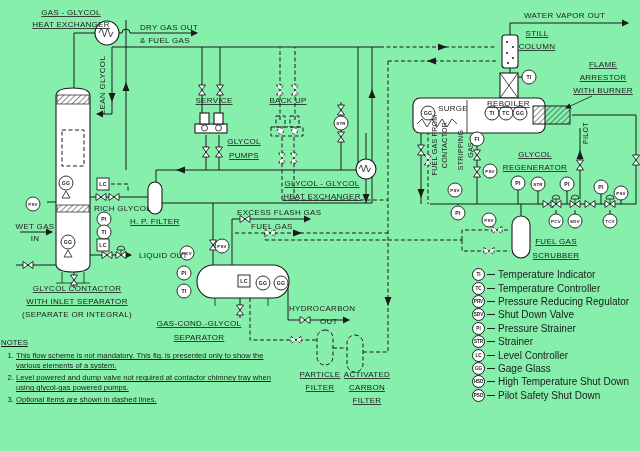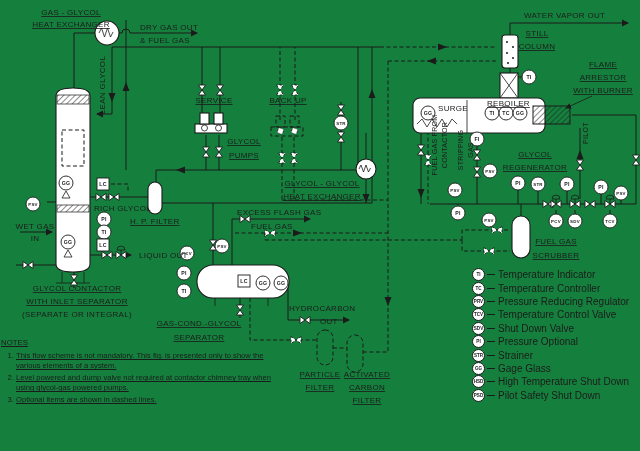--- a/index.html
+++ b/index.html
@@ -1,16 +1,16 @@
 <!DOCTYPE html>
 <html><head>
 <meta charset="utf-8">
 <style>
   html,body{margin:0;padding:0;background:#fff;}
-  .page{position:relative;width:640px;height:451px;background:#15803d;overflow:hidden;
+  .page{position:relative;width:640px;height:451px;background:#86efac;overflow:hidden;
         font-family:"Liberation Sans",sans-serif;color:#1b1b1b;}
   svg{position:absolute;top:0;left:0;}
   svg text{fill:#1b1b1b;font-family:"Liberation Sans",sans-serif;letter-spacing:.3px;}
   .pipe{stroke:#1b1b1b;stroke-width:1;fill:none;}
   .pipeD{stroke:#1b1b1b;stroke-width:1;fill:none;stroke-dasharray:4 2.5;}
   .thin{stroke:#1b1b1b;stroke-width:.8;fill:none;}
   .vessel{stroke:#1b1b1b;stroke-width:1.1;fill:#fff;}
   .vesselD{stroke:#1b1b1b;stroke-width:1;fill:none;stroke-dasharray:4 2.5;}
   .sym{fill:#fff;stroke:#1b1b1b;stroke-width:.9;}
   .flow{fill:#1b1b1b;stroke:none;}
@@ -478,38 +478,38 @@
         <span class="lsym">TC</span>
         <span class="ldash"></span>
         <span class="llabel">Temperature Controller</span>
       </div>
       <div class="lrow">
         <span class="lsym">PRV</span>
         <span class="ldash"></span>
         <span class="llabel">Pressure Reducing Regulator</span>
       </div>
       <div class="lrow">
-        <span class="lsym">TCV</span>
-        <span class="ldash"></span>
-        <span class="llabel">Temperature Control Valve</span>
-      </div>
-      <div class="lrow">
         <span class="lsym">SDV</span>
         <span class="ldash"></span>
         <span class="llabel">Shut Down Valve</span>
       </div>
       <div class="lrow">
         <span class="lsym">PI</span>
         <span class="ldash"></span>
-        <span class="llabel">Pressure Optional</span>
+        <span class="llabel">Pressure Strainer</span>
       </div>
       <div class="lrow">
         <span class="lsym">STR</span>
         <span class="ldash"></span>
         <span class="llabel">Strainer</span>
+      </div>
+      <div class="lrow">
+        <span class="lsym">LC</span>
+        <span class="ldash"></span>
+        <span class="llabel">Level Controller</span>
       </div>
       <div class="lrow">
         <span class="lsym">GG</span>
         <span class="ldash"></span>
         <span class="llabel">Gage Glass</span>
       </div>
       <div class="lrow">
         <span class="lsym">HSD</span>
         <span class="ldash"></span>
         <span class="llabel">High Temperature Shut Down</span>

